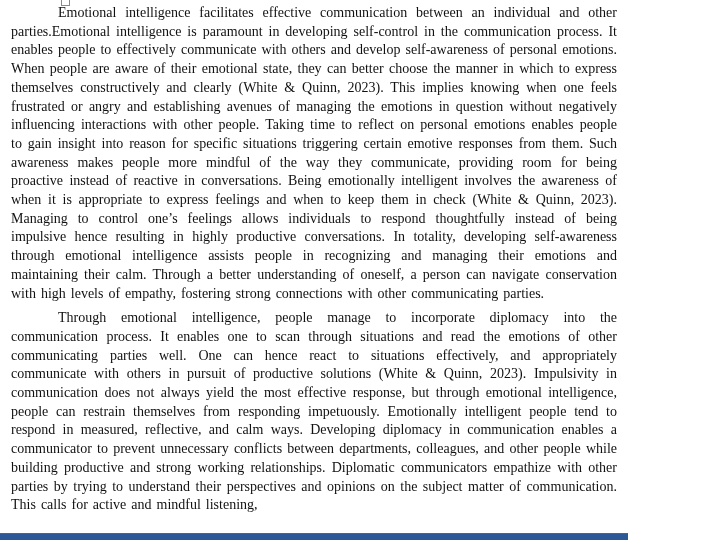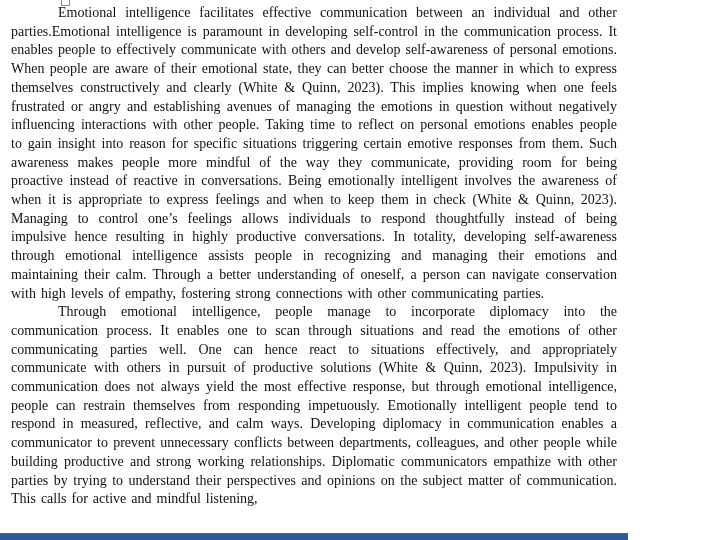--- a/index.html
+++ b/index.html
@@ -28,21 +28,21 @@
   .para {
     margin: 0;
     color: #111111;
     font-size: 14px;
     line-height: 18.7px;
     text-align: justify;
     text-indent: 47px;
     word-spacing: 1.5px;
   }
   .para + .para {
-    margin-top: 0;
+    margin-top: 6px;
   }
   .object-marker {
     position: absolute;
     left: 61px;
     top: -3px;
     width: 9px;
     height: 9px;
     border: 1.5px solid #8a8a8a;
     background: #ffffff;
     box-sizing: border-box;

